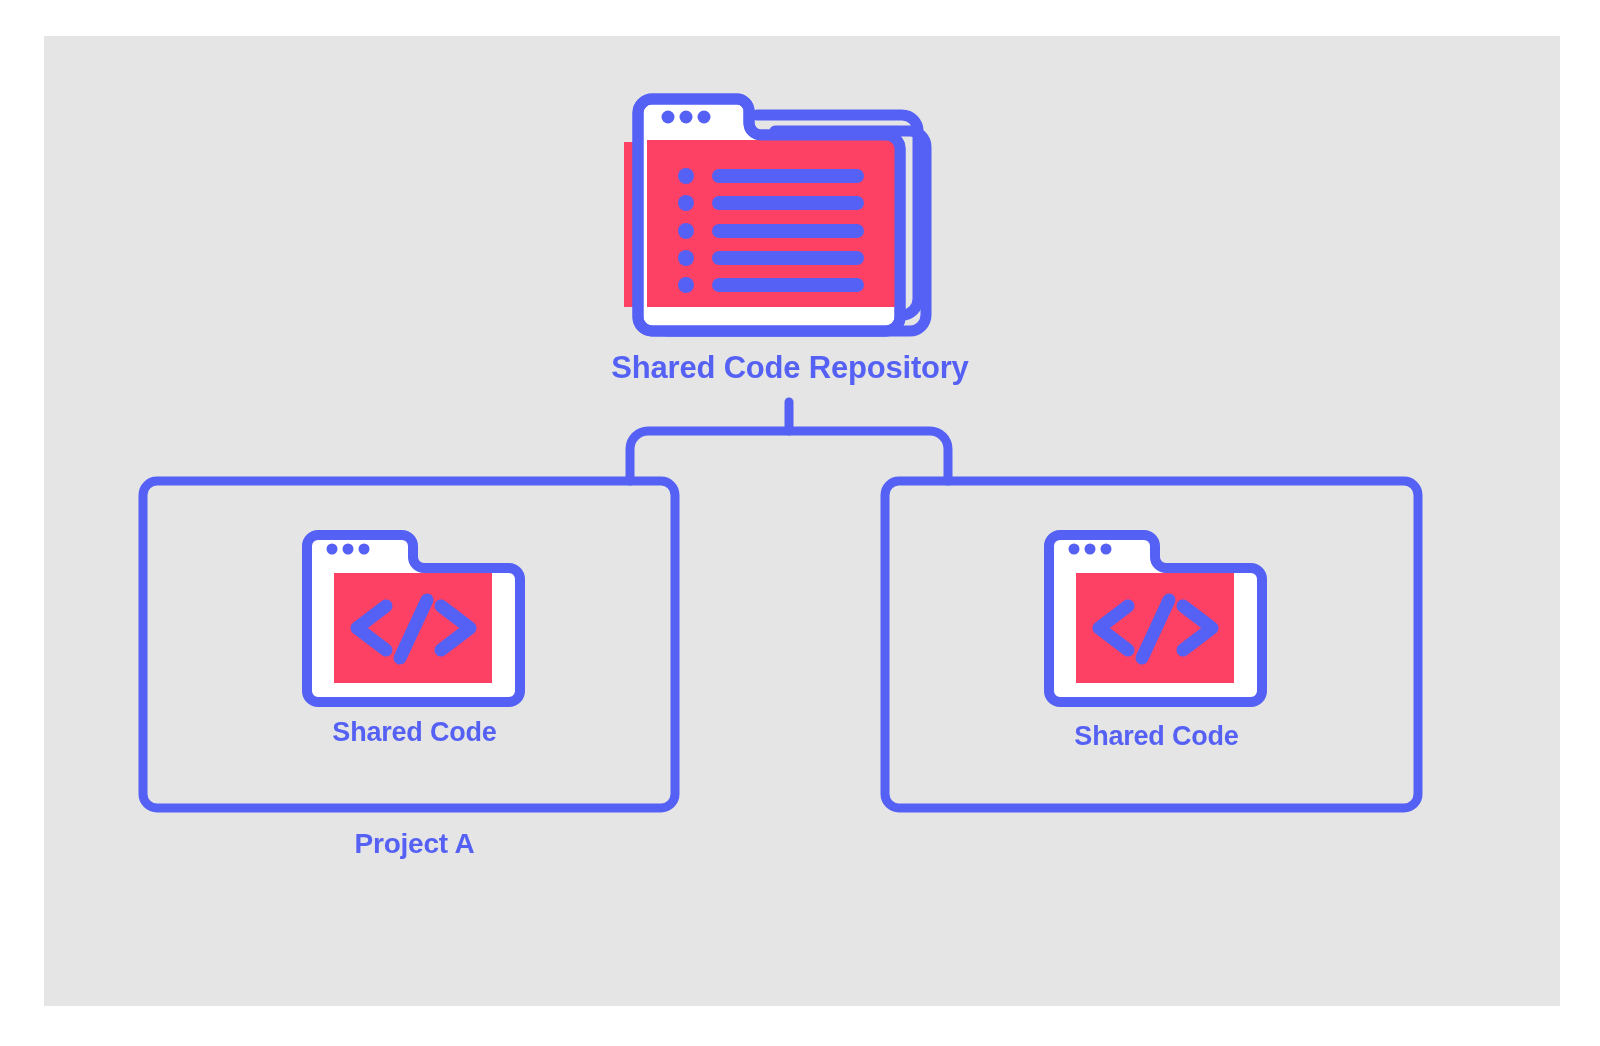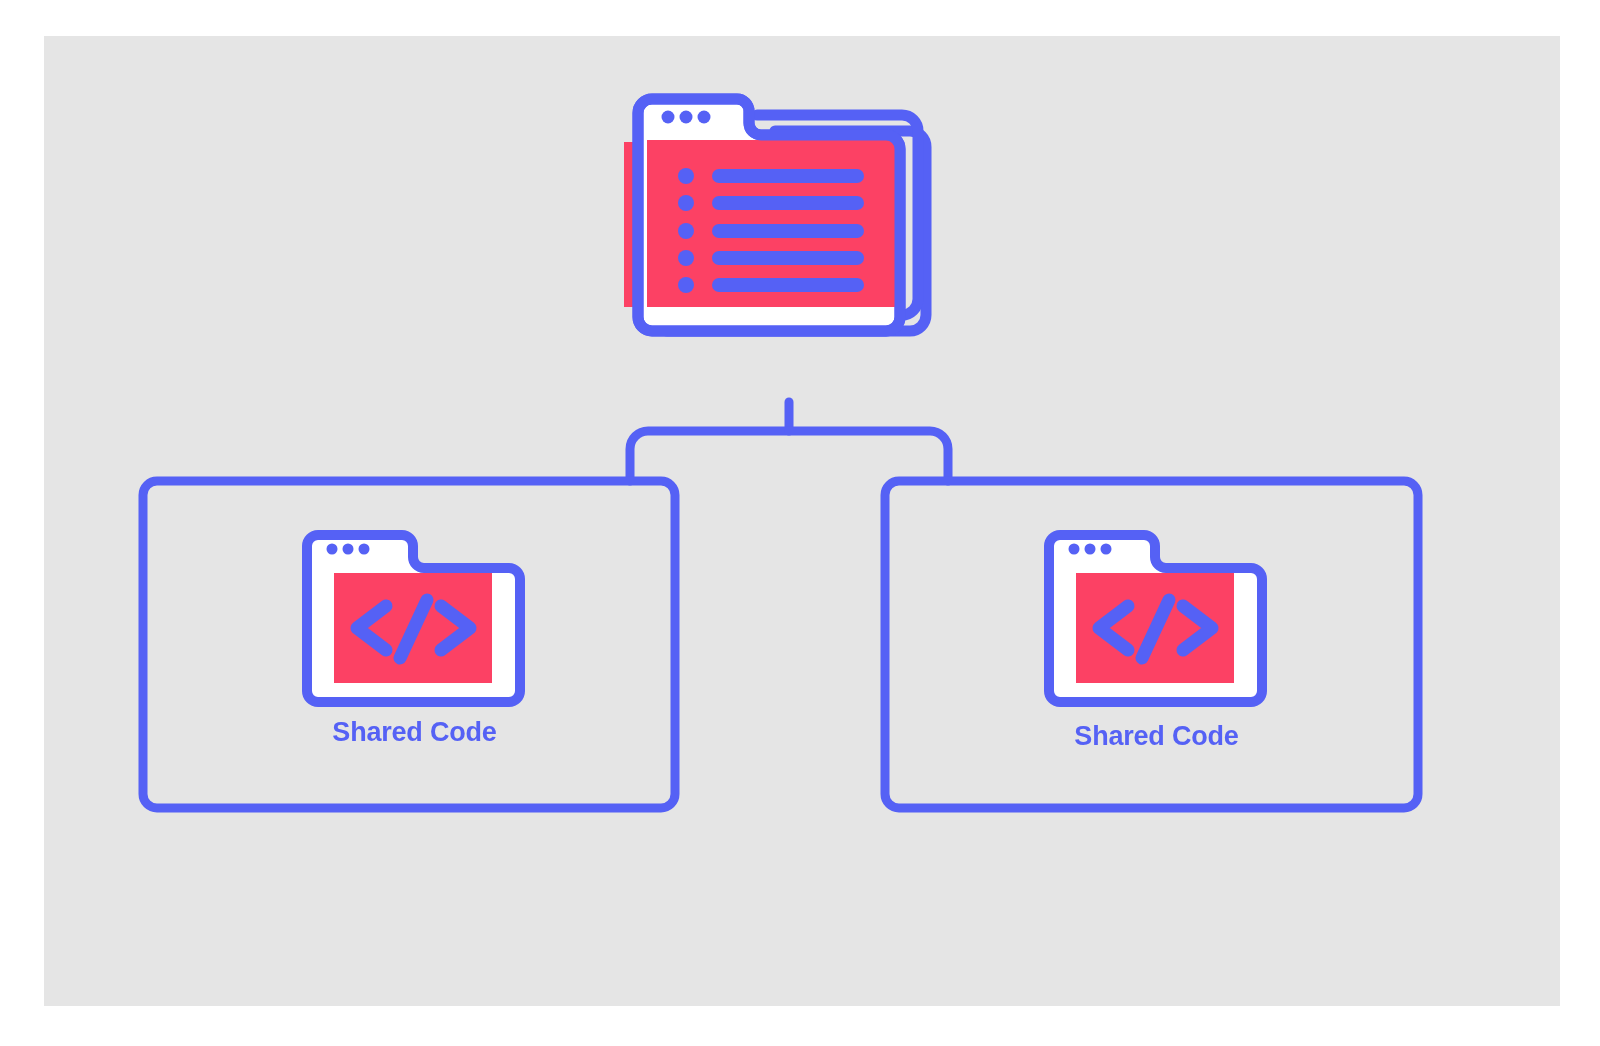--- a/index.html
+++ b/index.html
@@ -94,20 +94,22 @@
       <circle cx="1090" cy="549" r="5.5" fill="#5561f5"></circle>
       <circle cx="1106" cy="549" r="5.5" fill="#5561f5"></circle>
       <g fill="none" stroke="#5561f5" stroke-width="13" stroke-linecap="round" stroke-linejoin="round">
         <path d="M1128,606 l-29,22 l29,22"></path>
         <path d="M1183,606 l29,22 l-29,22"></path>
         <path d="M1169,600 l-27,58"></path>
       </g>
     </g>
   </svg>
 
+  <div class="lbl" id="repo-label">Shared Code Repository</div>
 
   <div class="lbl" id="sc-a-label">Shared Code</div>
 
   <div class="lbl" id="sc-b-label">Shared Code</div>
 
+  <div class="lbl" id="proj-a-label">Project A</div>
 
 
 </div>
 
 </body></html>

